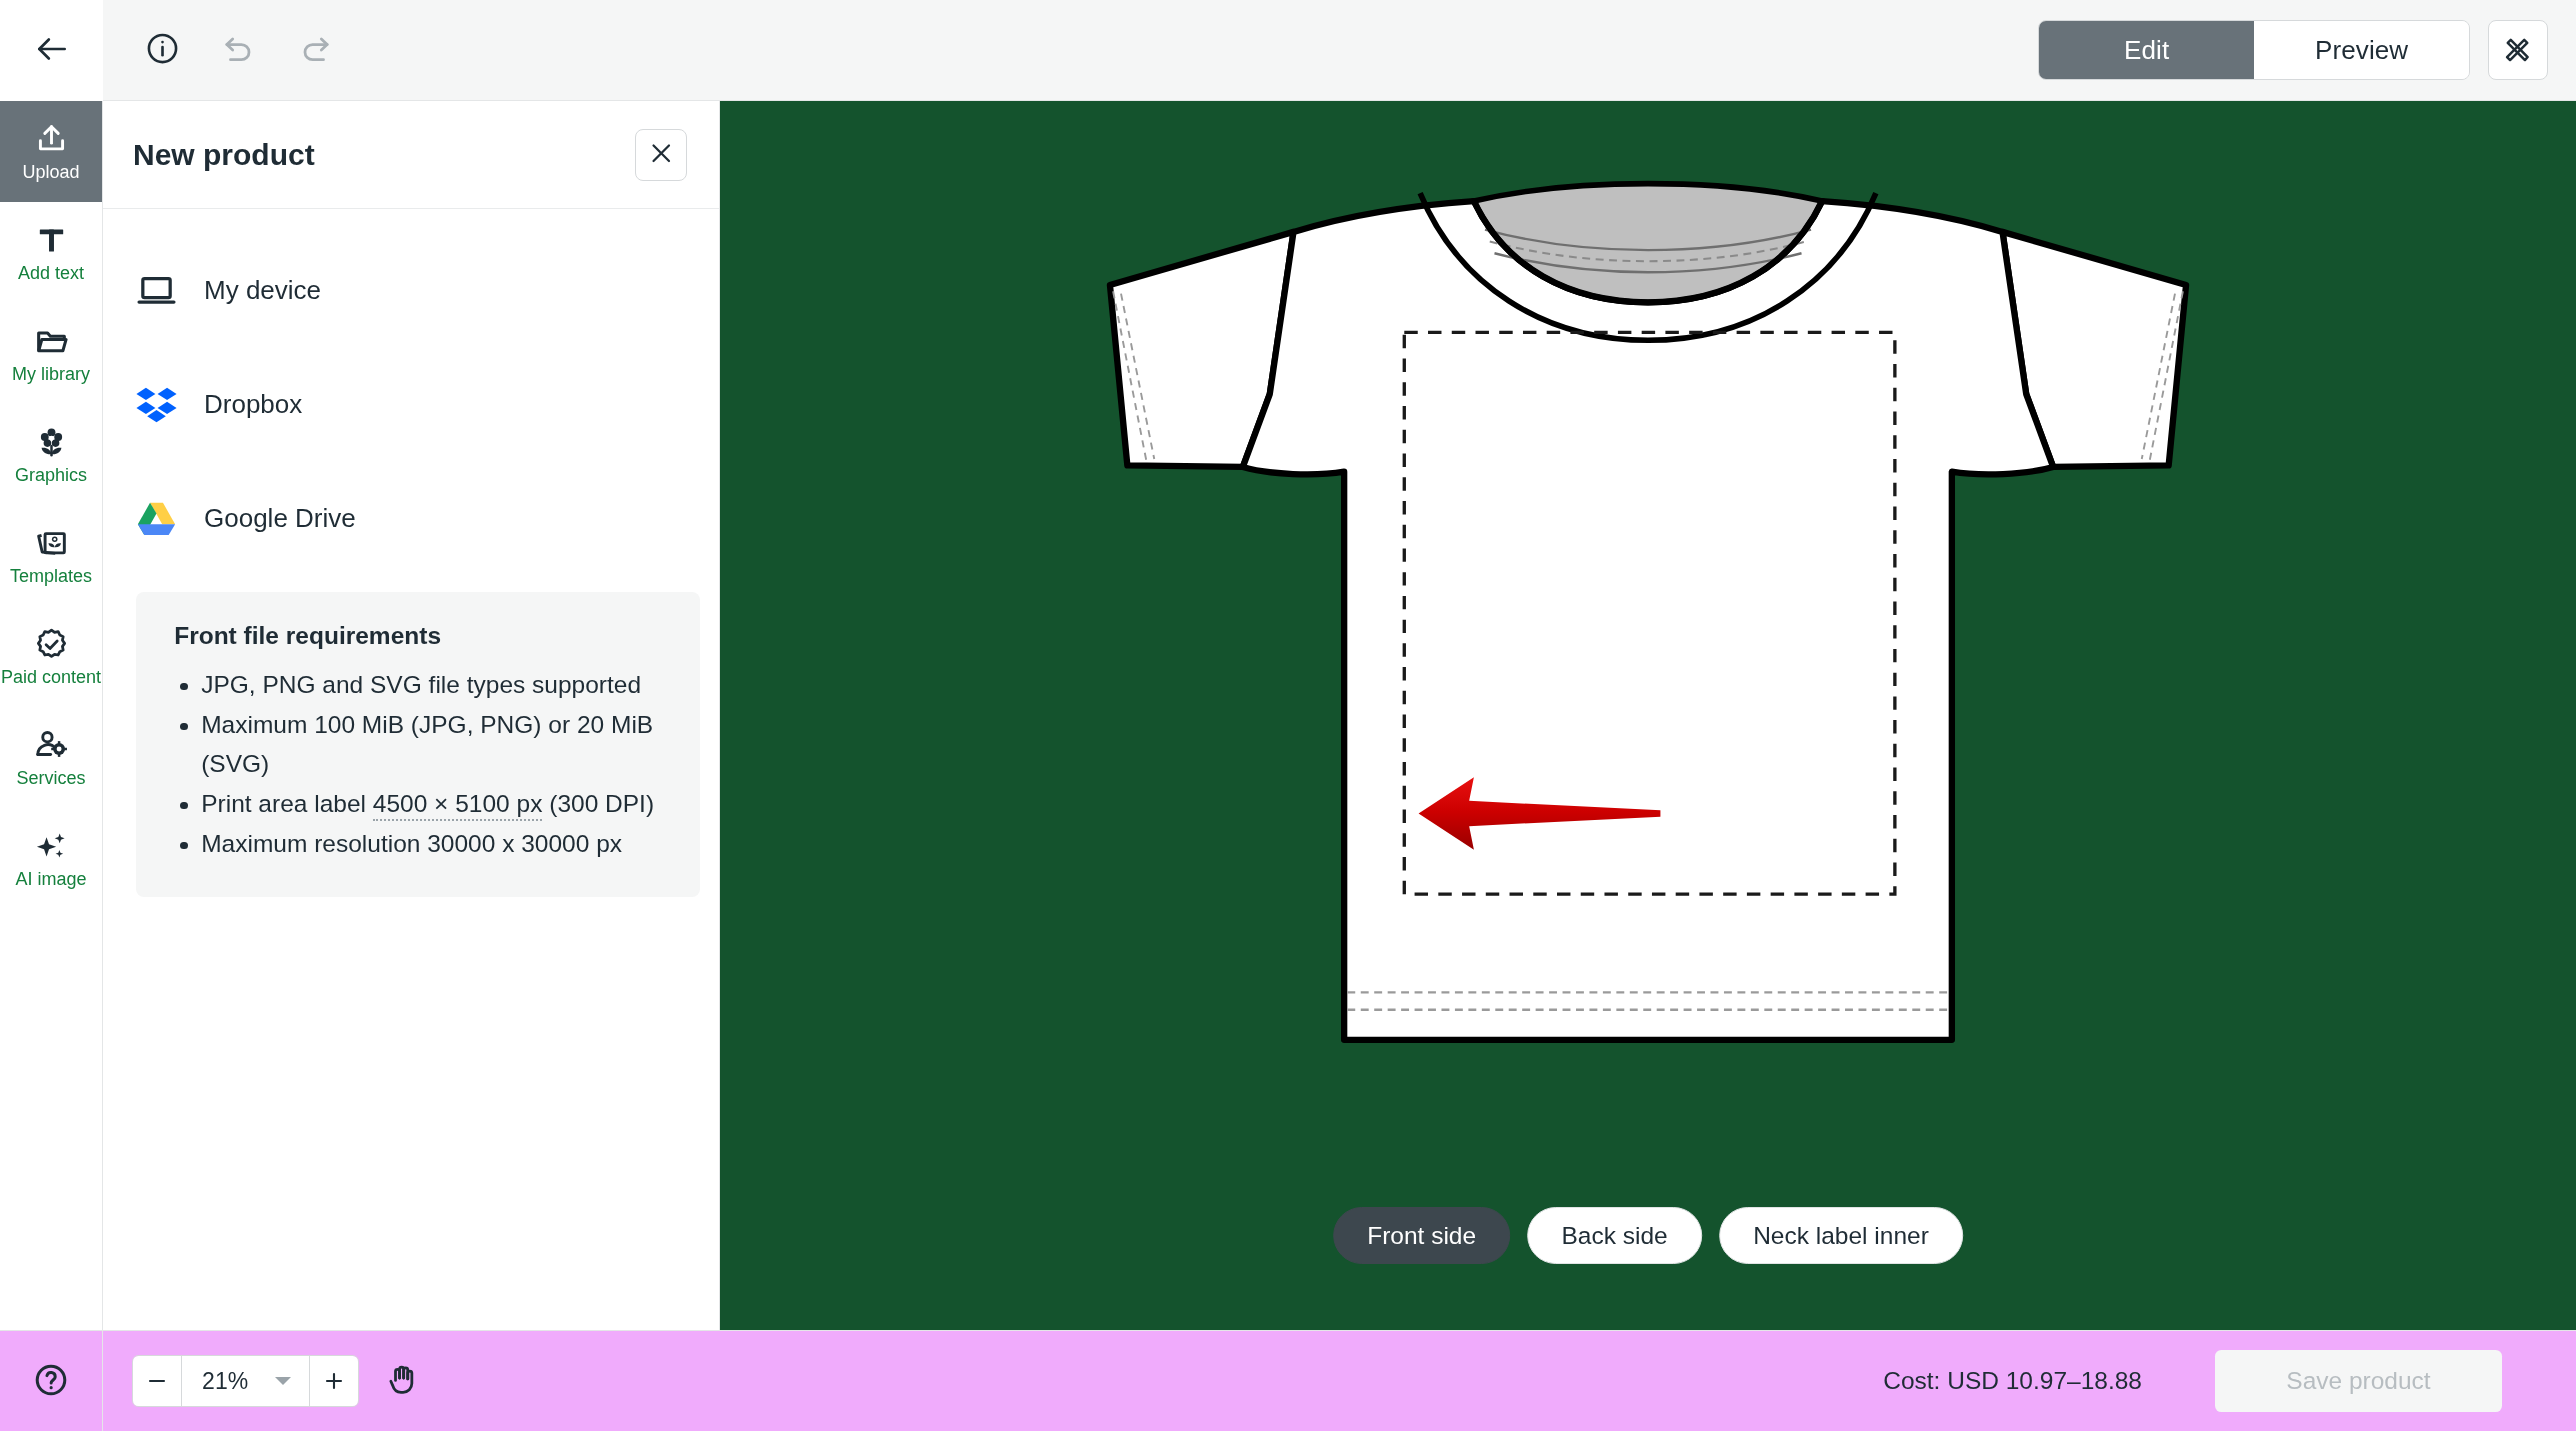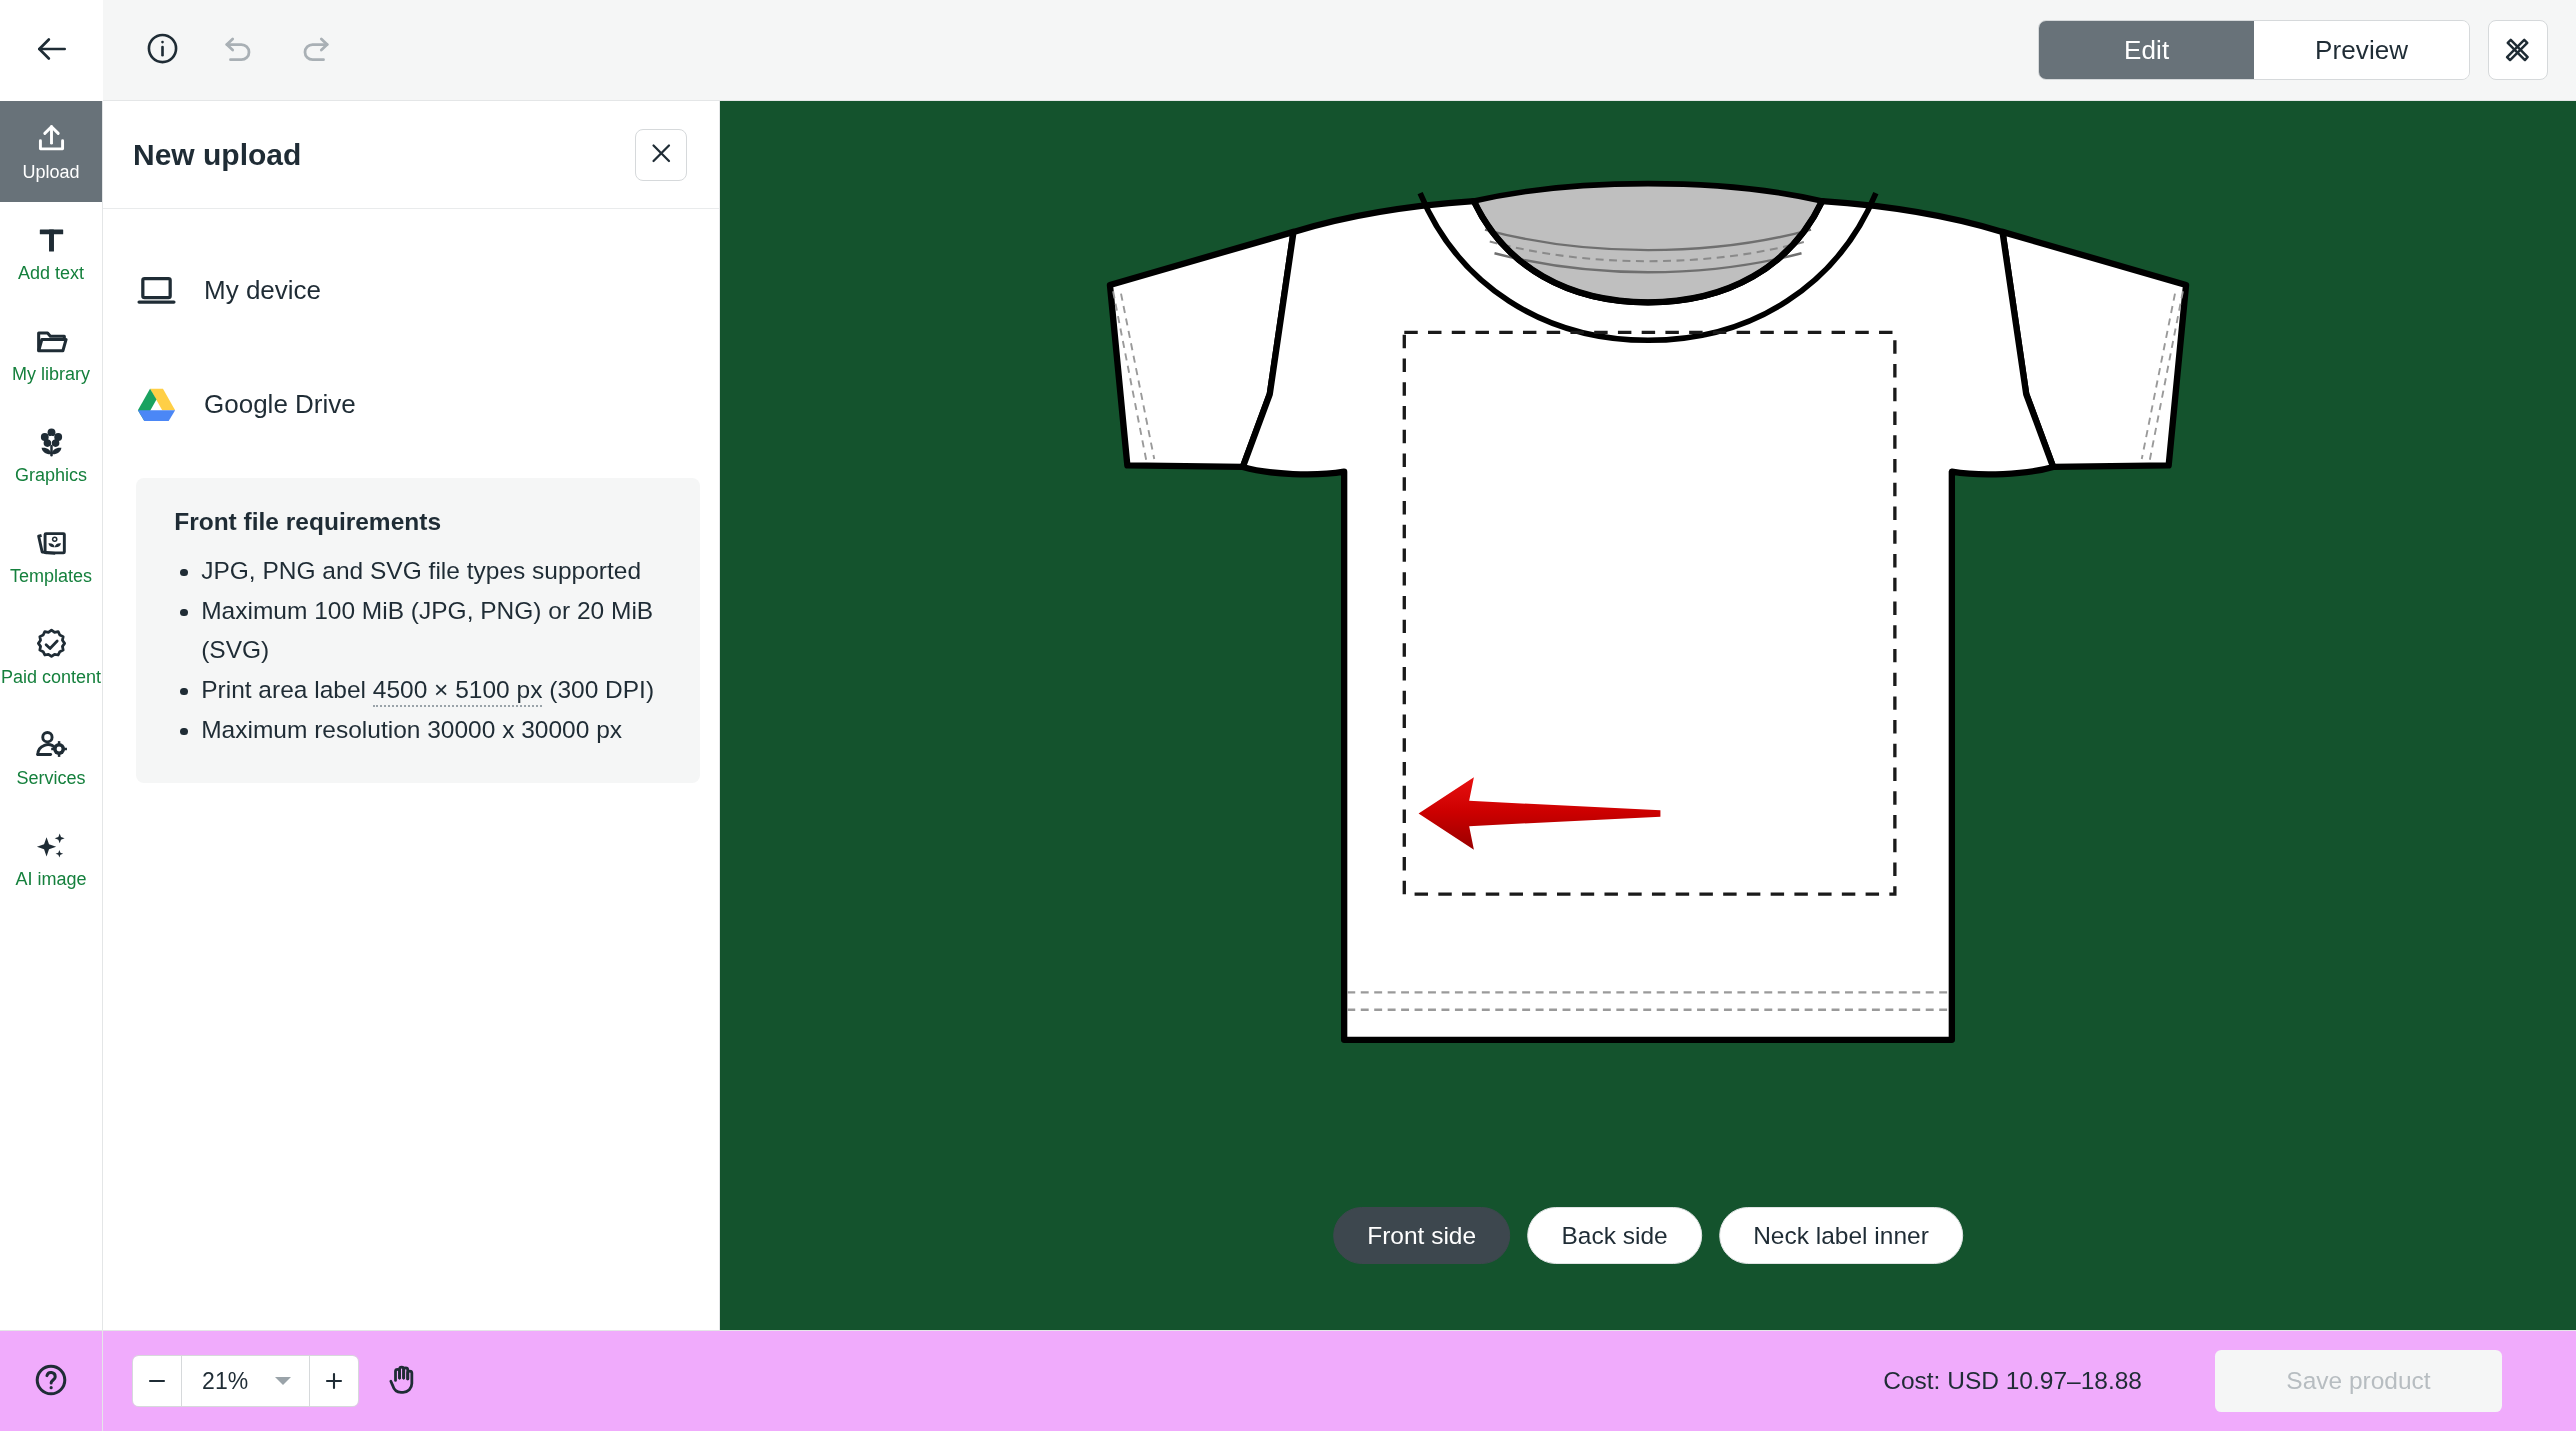--- a/index.html
+++ b/index.html
@@ -449,21 +449,21 @@
             <path d="M17.6 3 L18.5 5.5 L21 6.4 L18.5 7.3 L17.6 9.8 L16.7 7.3 L14.2 6.4 L16.7 5.5 Z"></path>
             <path d="M17.4 14.4 L18.1 16.3 L20 17 L18.1 17.7 L17.4 19.6 L16.7 17.7 L14.8 17 L16.7 16.3 Z"></path>
           </svg>
         </span>
         <span class="rail-label">AI image</span>
       </div>
     </div>
 
     <div class="panel">
       <div class="panel-header">
-        <div class="panel-title">New upload</div>
+        <div class="panel-title">New product</div>
         <div class="close-btn">
           <span>
             <svg width="28.5" height="28.5" viewBox="0 0 24 24" fill="none" stroke="#1f2c35" stroke-width="1.9" stroke-linecap="round">
               <line x1="5.5" y1="5.5" x2="18.5" y2="18.5"></line>
                 <line x1="18.5" y1="5.5" x2="5.5" y2="18.5"></line>
             </svg>
           </span>
         </div>
       </div>
 
@@ -472,20 +472,33 @@
         <div class="upload-option">
           <span class="opt-icon">
             <svg width="41" height="41" viewBox="0 0 24 24" fill="none" stroke="#1f2c35" stroke-width="1.9" stroke-linejoin="round" stroke-linecap="round">
               <rect x="4" y="5" width="16" height="11.2" rx="1"></rect>
                 <line x1="1.8" y1="18.8" x2="22.2" y2="18.8"></line>
             </svg>
           </span>
           <span class="opt-label">My device</span>
         </div>
 
+        <div class="upload-option">
+          <span class="opt-icon">
+            <svg width="43" height="43" viewBox="0 0 24 24" fill="#0061fe">
+              <path d="M6.1 2.6 L0.8 6.1 L6.1 9.5 L11.4 6.1 Z"></path>
+              <path d="M17.9 2.6 L12.6 6.1 L17.9 9.5 L23.2 6.1 Z"></path>
+              <path d="M6.1 10.4 L0.8 13.9 L6.1 17.3 L11.4 13.9 Z"></path>
+              <path d="M17.9 10.4 L12.6 13.9 L17.9 17.3 L23.2 13.9 Z"></path>
+              <path d="M12 18.3 L6.8 21.7 L12 21.7 L17.2 21.7 Z" opacity="0"></path>
+              <path d="M6.8 18.5 L12 15.1 L17.2 18.5 L12 21.9 Z"></path>
+            </svg>
+          </span>
+          <span class="opt-label">Dropbox</span>
+        </div>
 
         <div class="upload-option">
           <span class="opt-icon">
             <svg width="43" height="43" viewBox="0 0 24 24">
               <path d="M8.4 3.2 L15.6 3.2 L22.4 15.2 L15.2 15.2 Z" fill="#ffcf46"></path>
               <path d="M8.4 3.2 L1.6 15.2 L5.2 21.2 L12 9.2 Z" fill="#1aa260"></path>
               <path d="M1.6 15.2 L22.4 15.2 L18.8 21.2 L5.2 21.2 Z" fill="#4b87f6"></path>
             </svg>
           </span>
           <span class="opt-label">Google Drive</span>

